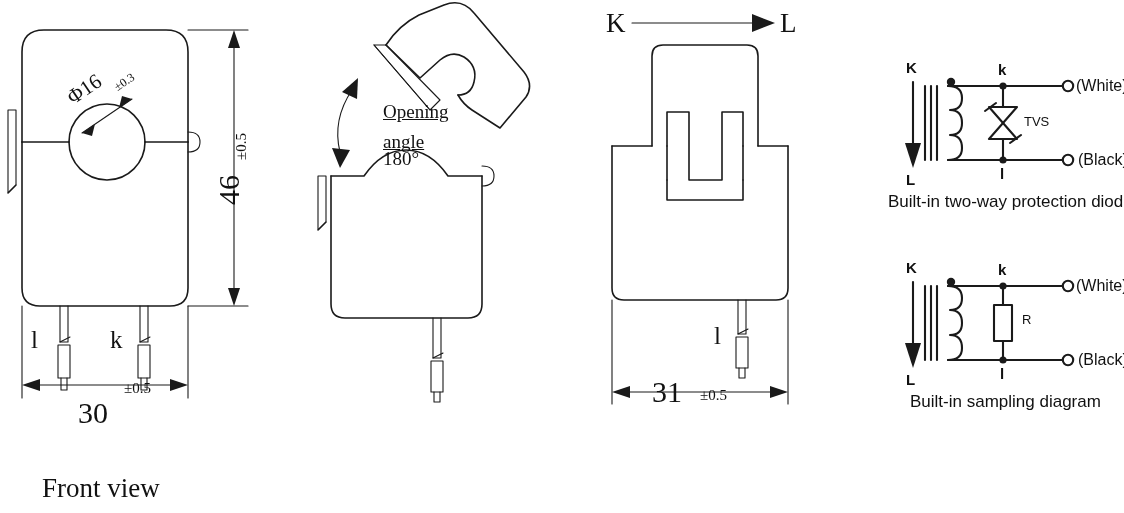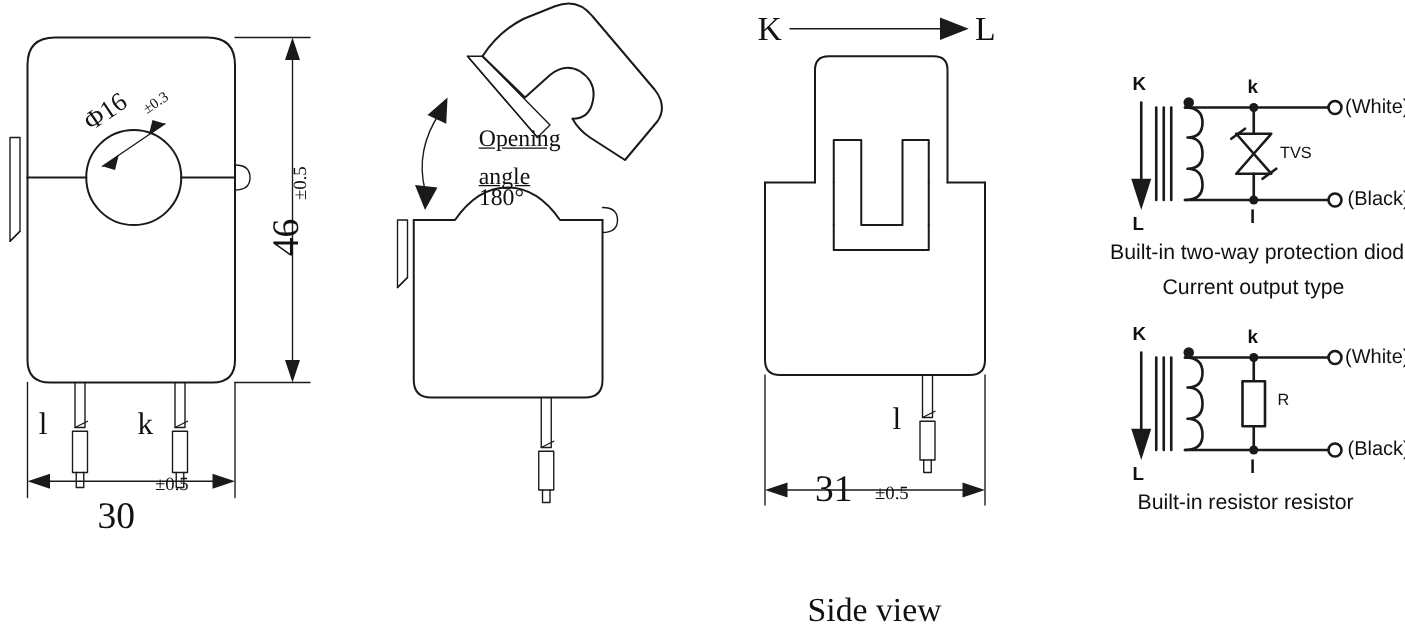--- a/index.html
+++ b/index.html
@@ -323,26 +323,25 @@
   <div class="txt pinlabel" style="left:714px; top:322px;">l</div>
 
   <div class="txt sch-node" style="left:906px; top:60px;">K</div>
   <div class="txt sch-node" style="left:906px; top:172px;">L</div>
   <div class="txt sch-node" style="left:998px; top:62px;">k</div>
   <div class="txt sch-node" style="left:1000px; top:166px;">l</div>
   <div class="txt sch-comp" style="left:1024px; top:115px;">TVS</div>
   <div class="txt sch-term" style="left:1076px; top:77px;">(White)</div>
   <div class="txt sch-term" style="left:1078px; top:151px;">(Black)</div>
   <div class="txt sch-cap" style="left:888px; top:192px;">Built-in two-way protection diode</div>
-  <div class="txt sch-cap" style="left:930px; top:220px;">Current output type</div>
 
   <div class="txt sch-node" style="left:906px; top:260px;">K</div>
   <div class="txt sch-node" style="left:906px; top:372px;">L</div>
   <div class="txt sch-node" style="left:998px; top:262px;">k</div>
   <div class="txt sch-node" style="left:1000px; top:366px;">l</div>
   <div class="txt sch-comp" style="left:1022px; top:313px;">R</div>
   <div class="txt sch-term" style="left:1076px; top:277px;">(White)</div>
   <div class="txt sch-term" style="left:1078px; top:351px;">(Black)</div>
-  <div class="txt sch-cap" style="left:910px; top:392px;">Built-in resistor resistor</div>
-
-  <div class="txt caption" style="left:646px; top:473px;">Side view</div>
+  <div class="txt sch-cap" style="left:910px; top:392px;">Built-in sampling diagram</div>
+
+  <div class="txt caption" style="left:42px; top:473px;">Front view</div>
 
 </div>
 
 </body></html>

